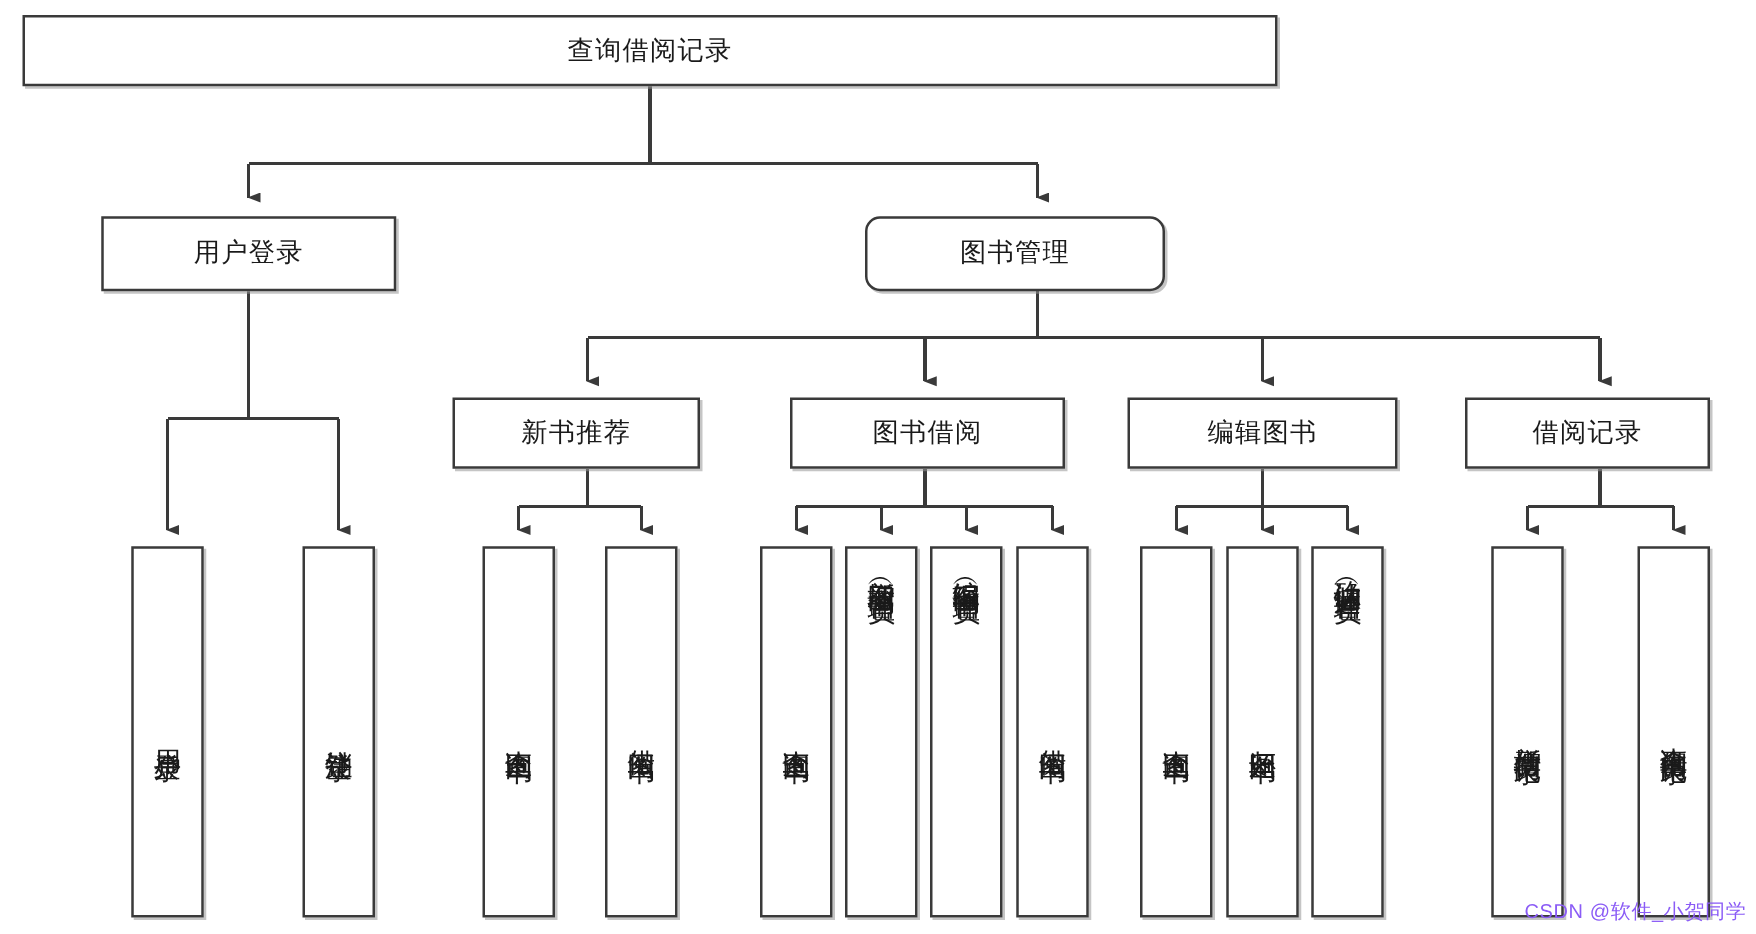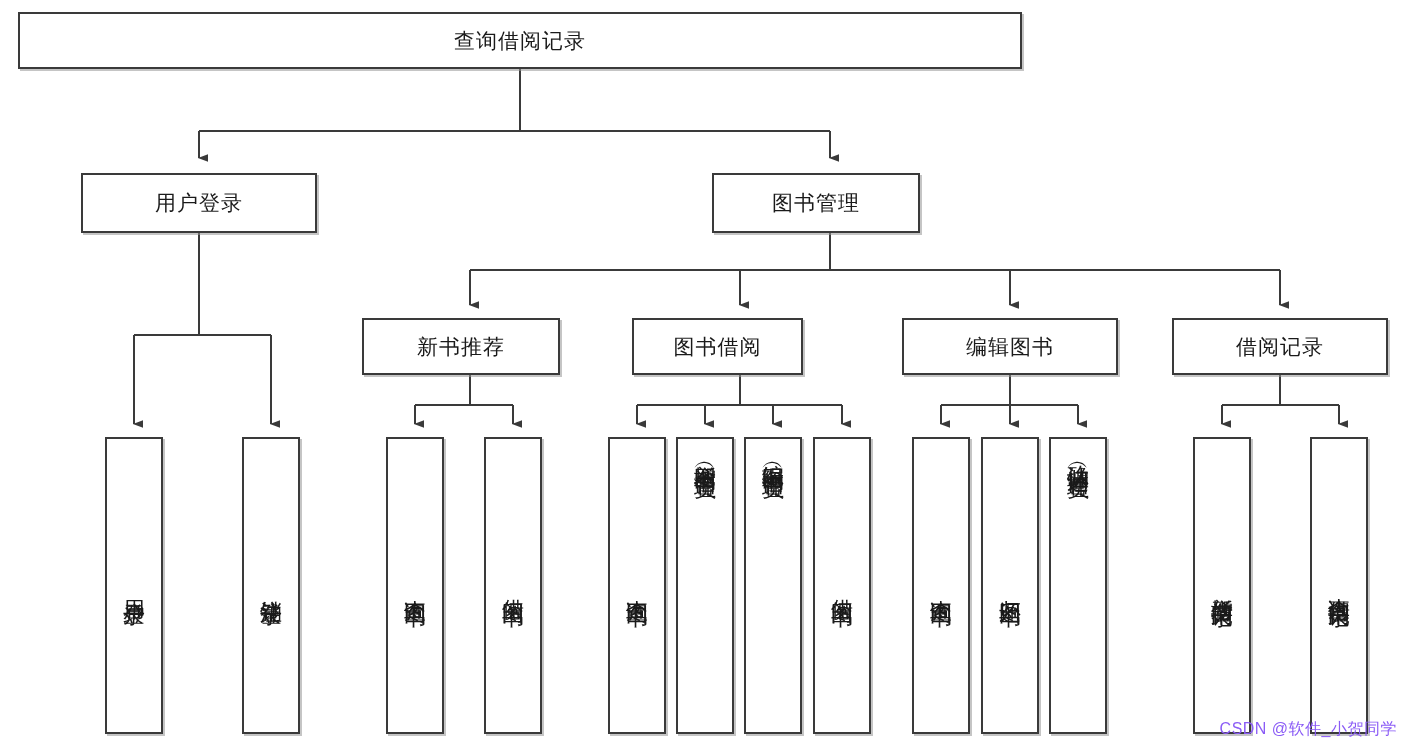--- a/index.html
+++ b/index.html
@@ -127,34 +127,34 @@
     </g>
   </svg>
 
   <div class="node node-h" style="left:18px; top:12px; width:1004px; height:57px;">
     <span class="node-label">查询借阅记录</span>
   </div>
 
   <div class="node node-h" style="left:81px; top:173px; width:236px; height:60px;">
     <span class="node-label">用户登录</span>
   </div>
-  <div class="node node-h" style="left:712px; top:173px; width:208px; height:60px;">
+  <div class="node node-h" style="left:692px; top:173px; width:240px; height:60px;border-radius:12px;">
     <span class="node-label">图书管理</span>
   </div>
 
   <div class="node node-h" style="left:362px; top:318px; width:198px; height:57px;">
     <span class="node-label">新书推荐</span>
   </div>
-  <div class="node node-h" style="left:632px; top:318px; width:171px; height:57px;">
+  <div class="node node-h" style="left:632px; top:318px; width:220px; height:57px;">
     <span class="node-label">图书借阅</span>
   </div>
   <div class="node node-h" style="left:902px; top:318px; width:216px; height:57px;">
     <span class="node-label">编辑图书</span>
   </div>
-  <div class="node node-h" style="left:1172px; top:318px; width:216px; height:57px;">
+  <div class="node node-h" style="left:1172px; top:318px; width:196px; height:57px;">
     <span class="node-label">借阅记录</span>
   </div>
 
   <div class="node node-v center-v" style="left:105px; top:437px; width:58px; height:297px;">
     <span class="node-label">用户登录</span>
   </div>
   <div class="node node-v center-v" style="left:242px; top:437px; width:58px; height:297px;">
     <span class="node-label">注销登录</span>
   </div>
 

